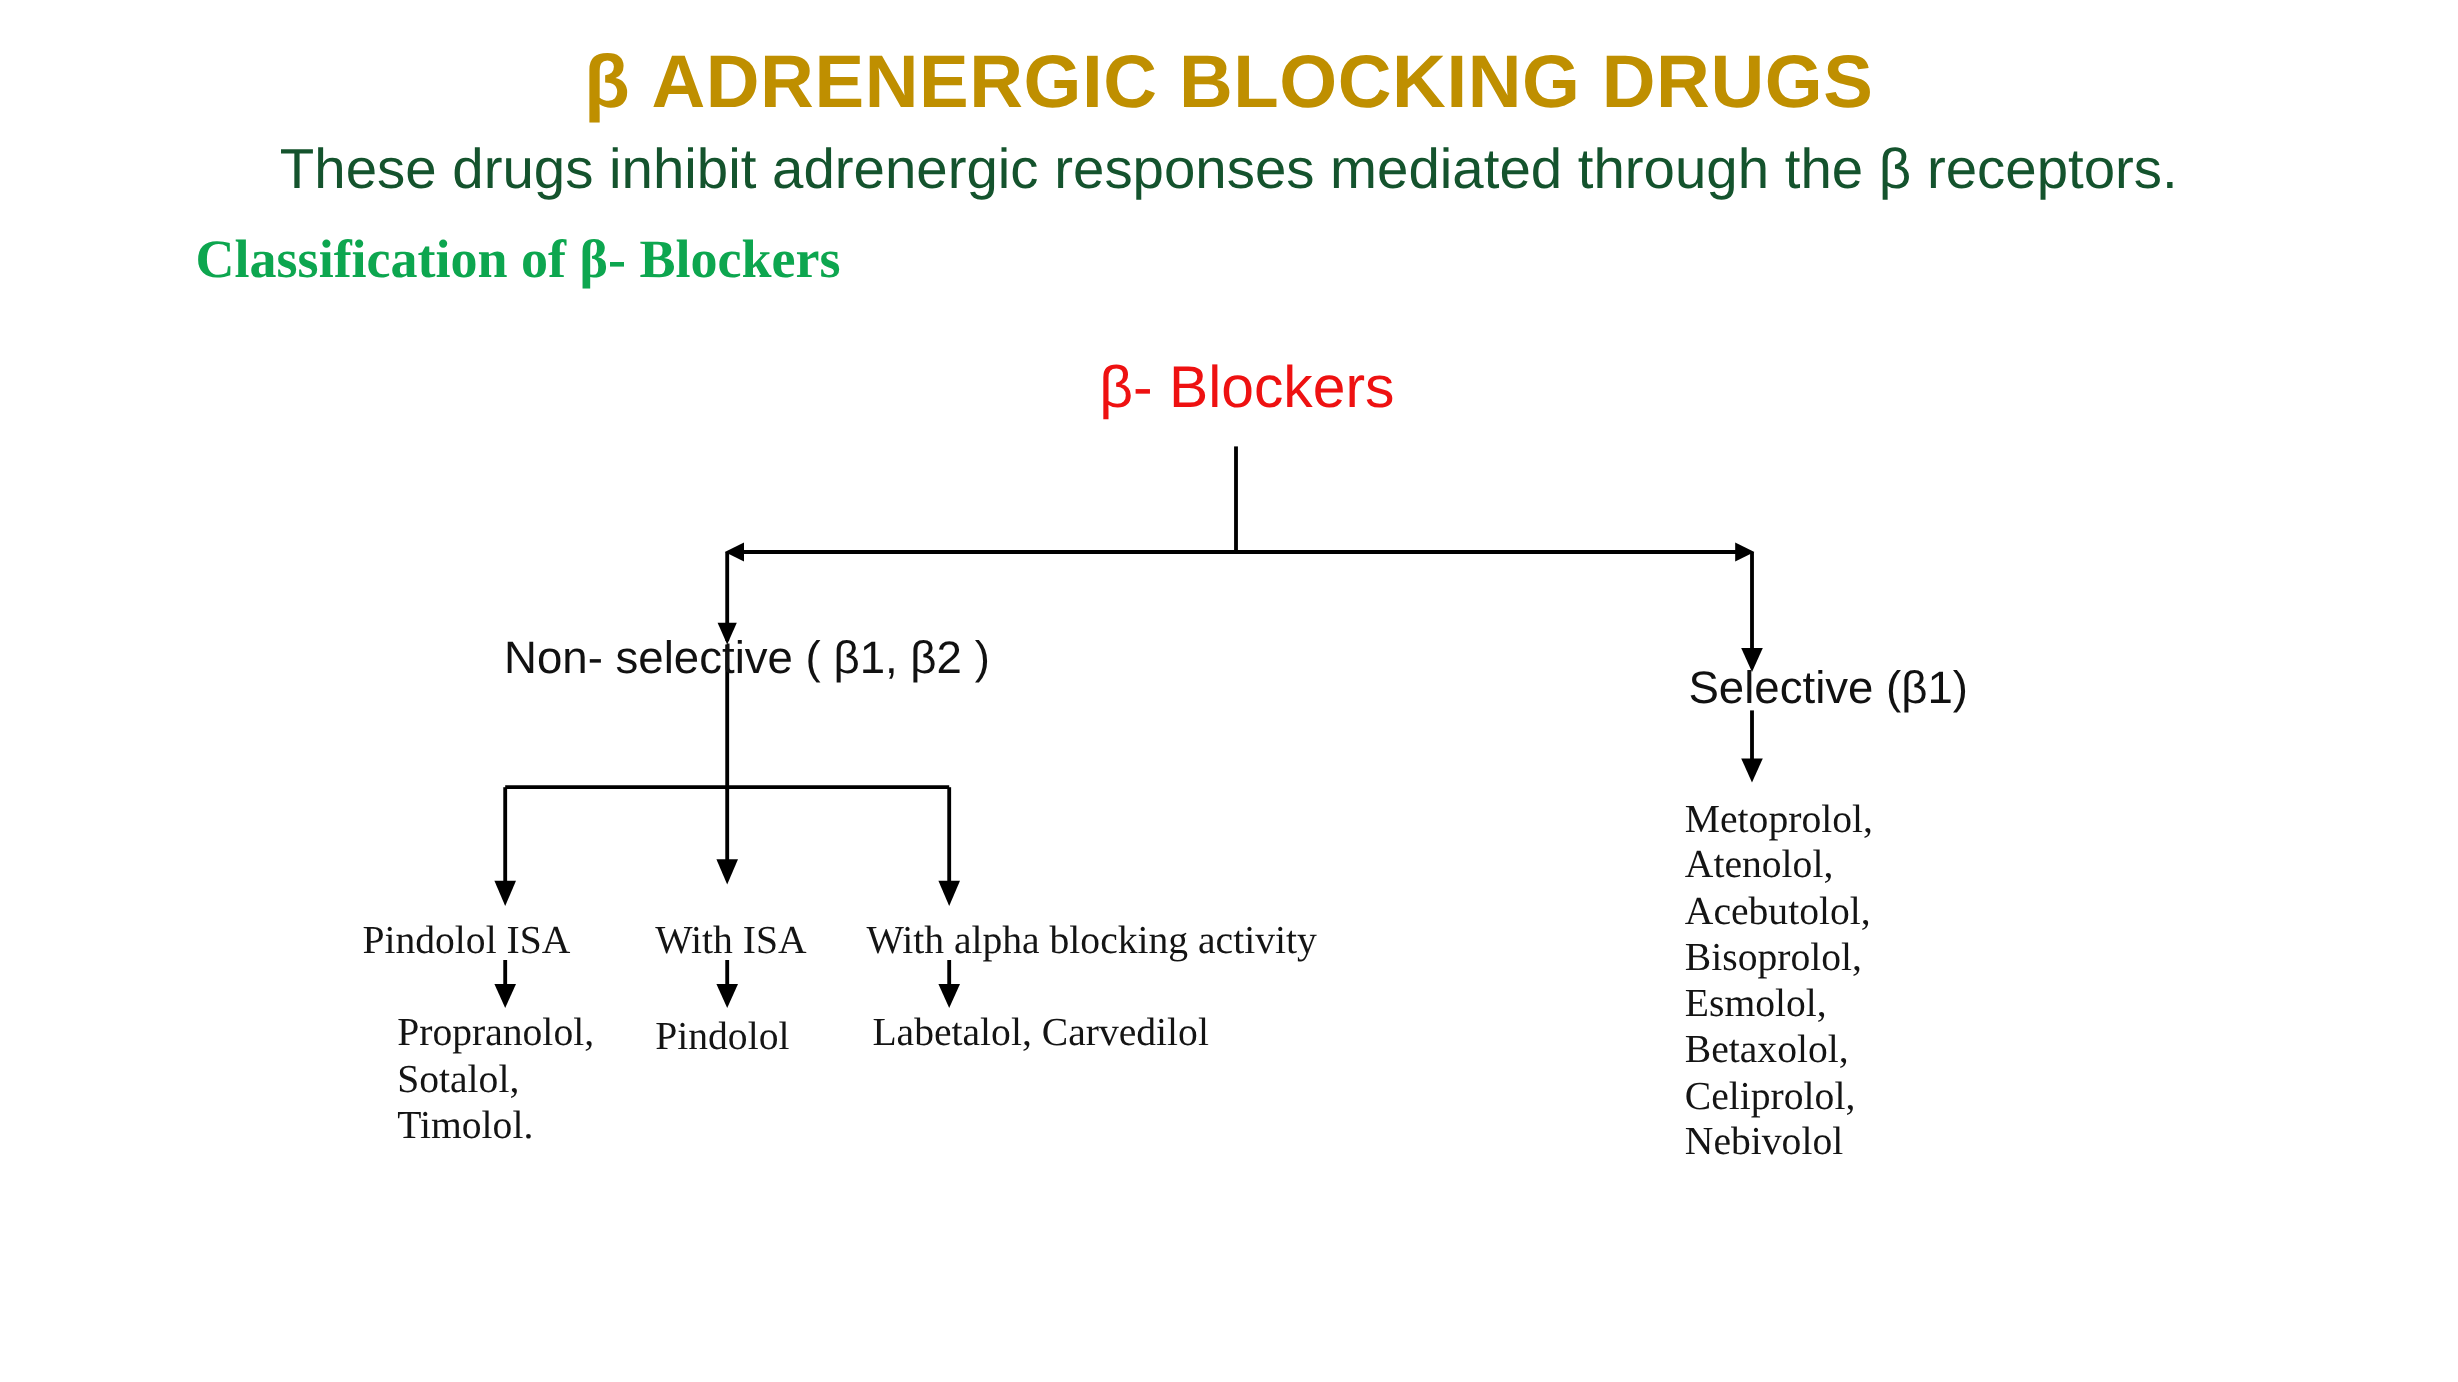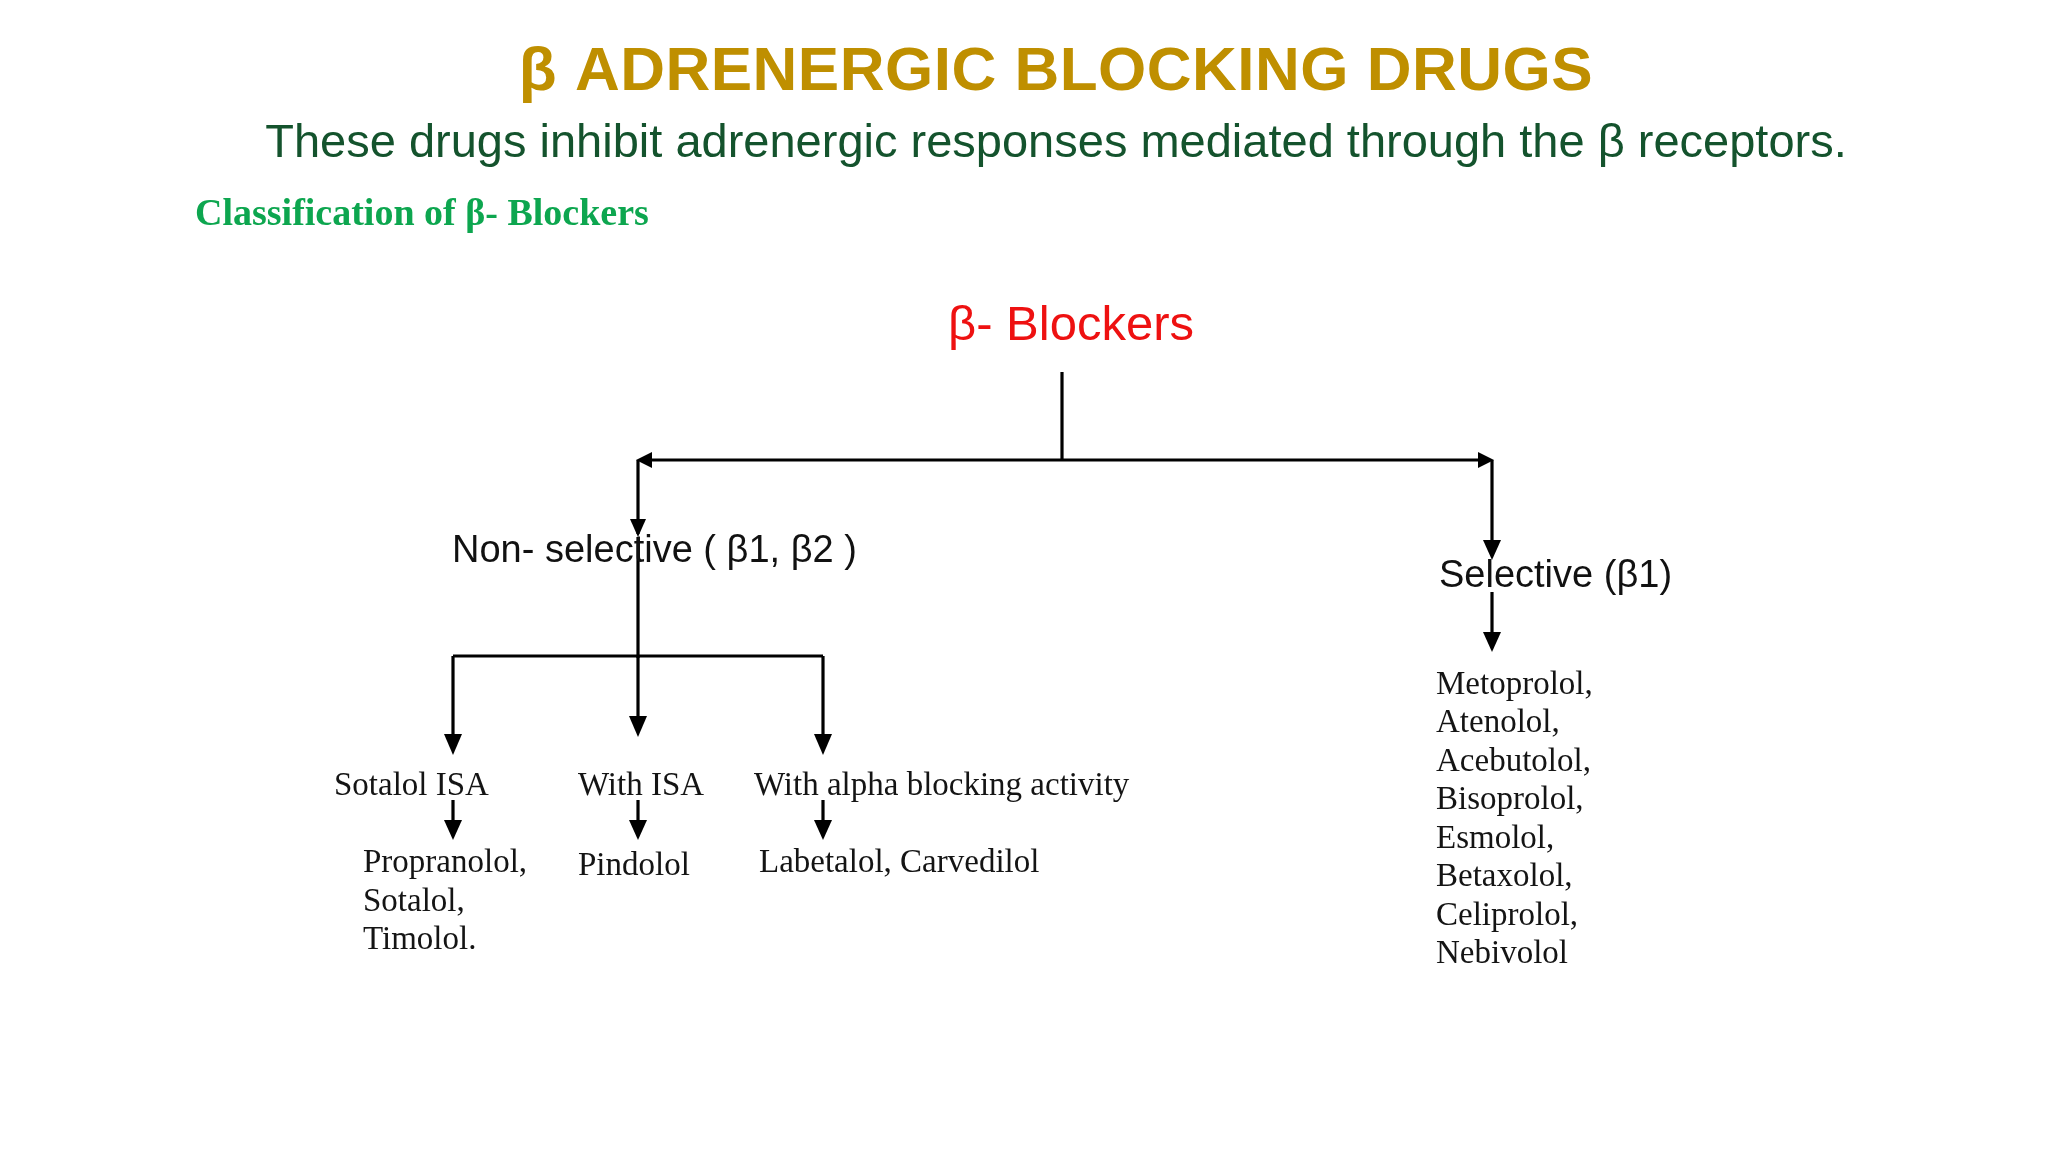--- a/index.html
+++ b/index.html
@@ -12,21 +12,20 @@
     height: 1152px;
     position: relative;
     overflow: hidden;
     font-family: "Liberation Sans", sans-serif;
     -webkit-font-smoothing: antialiased;
   }
   .slide {
     position: absolute;
     inset: 0;
     background: #ffffff;
-    margin-left: 32px;
   }
 
   
   .title {
     position: absolute;
     left: 0;
     top: 33px;
     width: 2048px;
     text-align: center;
     font-family: "Liberation Sans Narrow", "Liberation Sans", sans-serif;
@@ -47,21 +46,21 @@
     font-size: 47px;
     color: #14532d;
     white-space: nowrap;
   }
   .section-heading {
     position: absolute;
     left: 163px;
     top: 190px;
     font-family: "Liberation Serif", "DejaVu Serif", serif;
     font-weight: bold;
-    font-size: 38px;
+    font-size: 45px;
     color: #0da64f;
     white-space: nowrap;
   }
 
   
   .diagram {
     position: absolute;
     left: 0;
     top: 0;
     width: 2048px;
@@ -177,21 +176,21 @@
         <path d="M 1451 632 L 1469 632 L 1460 652 z" fill="#000000" stroke="none"></path>
       </g>
     </svg>
 
     <div class="node node-root">β- Blockers</div>
 
     <div class="node node-l1 node-nonselective">Non- selective  ( β1, β2 )</div>
 
     <div class="node node-l1 node-selective">Selective (β1)</div>
 
-    <div class="node node-l2 node-without-isa">Sotalol ISA</div>
+    <div class="node node-l2 node-without-isa">Pindolol ISA</div>
 
     <div class="node node-l2 node-with-isa">With ISA</div>
 
     <div class="node drugs drugs-without-isa">
         <div>Propranolol,</div>
         <div>Sotalol,</div>
         <div>Timolol.</div>
       </div>
 
     <div class="node node-l2 node-with-alpha">With alpha blocking activity</div>

